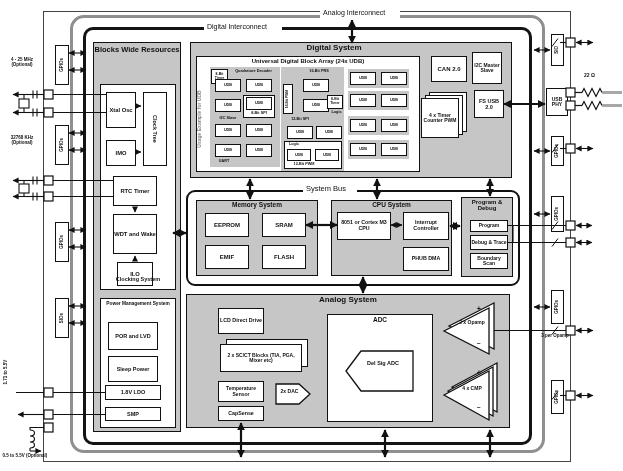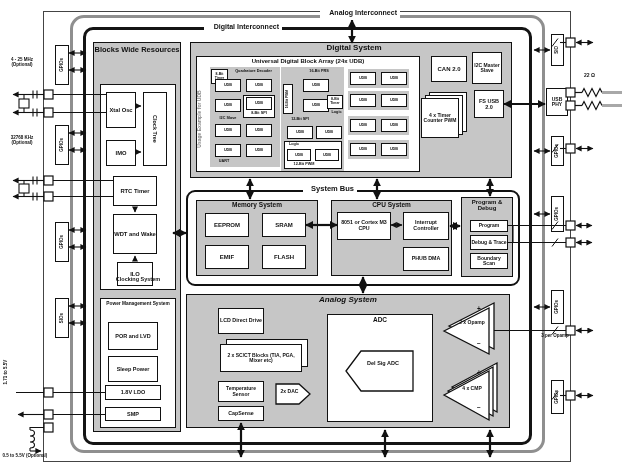--- a/index.html
+++ b/index.html
@@ -5,21 +5,21 @@
   html,body{margin:0;padding:0;background:#fff;}
   .stage{position:relative;width:623px;height:471px;background:#fff;overflow:hidden;
          font-family:"Liberation Sans",sans-serif;color:#111;}
   .a{position:absolute;box-sizing:border-box;}
   .wb{background:#fff;border:1.2px solid #111;display:flex;align-items:center;justify-content:center;
       text-align:center;font-weight:bold;line-height:1.1;}
   .gb{background:#c6c6c6;border:1.5px solid #111;}
   .gp{background:#c6c6c6;}
   .tb{font-weight:bold;text-align:center;line-height:1.05;}
   .hdr{font-weight:bold;text-align:center;line-height:1.05;}
-  .wlab{background:#fff;padding:0 3px;font-weight:bold;text-align:right;}
+  .wlab{background:#fff;padding:0 3px;font-weight:normal;text-align:left;}
   .vt{writing-mode:vertical-rl;transform:rotate(180deg);}
   .vtc{writing-mode:vertical-rl;}
   .udb{font-size:3.8px;}
   svg{position:absolute;left:0;top:0;pointer-events:none;}
   .ov{z-index:5;}
   .txt2{z-index:6;}
 </style>
 </head>
 <body>
 
@@ -42,21 +42,21 @@
   <div class="a wb" style="left:117px;top:262px;width:36px;height:24px;font-size:5.8px;">ILO</div>
   <div class="a tb" style="left:100px;top:277px;width:76px;height:12px;font-size:5.5px;">Clocking System</div>
   <div class="a" style="left:100px;top:298px;width:76px;height:130px;background:#fff;border:1.2px solid #111;"></div>
   <div class="a tb" style="left:102px;top:301px;width:72px;height:16px;font-size:4.8px;">Power Management System</div>
   <div class="a wb" style="left:108px;top:322px;width:50px;height:28px;font-size:5.5px;">POR and LVD</div>
   <div class="a wb" style="left:108px;top:356px;width:50px;height:26px;font-size:5.5px;">Sleep Power</div>
   <div class="a wb" style="left:105px;top:385px;width:56px;height:15px;font-size:5.5px;">1.8V LDO</div>
   <div class="a wb" style="left:105px;top:407px;width:56px;height:14px;font-size:5.5px;">SMP</div>
 
   <div class="a gb" style="left:190px;top:42px;width:322px;height:136px;"></div>
-  <div class="a hdr" style="left:193px;top:44px;width:322px;height:12px;font-size:8px;">Digital System</div>
+  <div class="a hdr" style="left:173px;top:44px;width:322px;height:12px;font-size:8px;">Digital System</div>
   <div class="a" style="left:196px;top:56px;width:224px;height:116px;background:#fff;border:1.2px solid #111;"></div>
   <div class="a hdr" style="left:198px;top:58px;width:220px;height:10px;font-size:6px;">Universal Digital Block Array (24x UDB)</div>
   <div class="a tb" style="left:153px;top:114px;width:98px;height:10px;font-size:5px;color:#8a8a8a;transform:rotate(-90deg);">Usage Example for UDB</div>
 
   <div class="a gp" style="left:210px;top:67px;width:70px;height:100px;"></div>
   <div class="a wb" style="left:211px;top:69px;width:17px;height:15px;font-size:3.5px;">8-Bit Timer</div>
   <div class="a tb" style="left:230px;top:69px;width:47px;height:7px;font-size:3.8px;">Quadrature Decoder</div>
   <div class="a wb udb" style="left:215px;top:79px;width:26px;height:13px;">UDB</div>
   <div class="a wb udb" style="left:246px;top:79px;width:26px;height:13px;">UDB</div>
   <div class="a" style="left:243px;top:95px;width:32px;height:23px;background:#fff;border:1px solid #111;"></div>
@@ -120,21 +120,21 @@
   <div class="a wb" style="left:337px;top:212px;width:54px;height:28px;font-size:5.3px;">8051 or Cortex M3 CPU</div>
   <div class="a wb" style="left:403px;top:212px;width:46px;height:28px;font-size:5.3px;">Interrupt Controller</div>
   <div class="a wb" style="left:403px;top:247px;width:46px;height:24px;font-size:5.3px;">PHUB DMA</div>
   <div class="a gb" style="left:461px;top:197px;width:52px;height:80px;"></div>
   <div class="a hdr" style="left:463px;top:199px;width:48px;height:18px;font-size:6px;">Program &amp; Debug</div>
   <div class="a wb" style="left:470px;top:220px;width:38px;height:12px;font-size:5px;">Program</div>
   <div class="a wb" style="left:470px;top:235px;width:38px;height:15px;font-size:5px;">Debug &amp; Trace</div>
   <div class="a wb" style="left:470px;top:253px;width:38px;height:16px;font-size:5px;">Boundary Scan</div>
 
   <div class="a gb" style="left:186px;top:294px;width:324px;height:134px;"></div>
-  <div class="a hdr" style="left:186px;top:296px;width:324px;height:12px;font-size:8px;font-style:italic;">Analog System</div>
+  <div class="a hdr" style="left:186px;top:296px;width:324px;height:12px;font-size:8px;">Analog System</div>
   <div class="a wb" style="left:218px;top:308px;width:46px;height:26px;font-size:5.3px;">LCD Direct Drive</div>
   <div class="a" style="left:226px;top:339px;width:82px;height:28px;background:#fff;border:1.2px solid #111;"></div>
   <div class="a wb" style="left:220px;top:344px;width:82px;height:28px;font-size:5px;">2 x SC/CT Blocks (TIA, PGA, Mixer etc)</div>
   <div class="a wb" style="left:218px;top:381px;width:46px;height:21px;font-size:5px;">Temperature Sensor</div>
   <div class="a wb" style="left:218px;top:406px;width:46px;height:15px;font-size:5.3px;">CapSense</div>
   <div class="a" style="left:327px;top:314px;width:106px;height:108px;background:#fff;border:1.3px solid #111;"></div>
   <div class="a hdr" style="left:327px;top:317px;width:106px;height:10px;font-size:6.5px;">ADC</div>
 
   <div class="a wb" style="left:55px;top:45px;width:14px;height:40px;font-size:4.5px;">
     <span class="vt">GPIOs</span>

